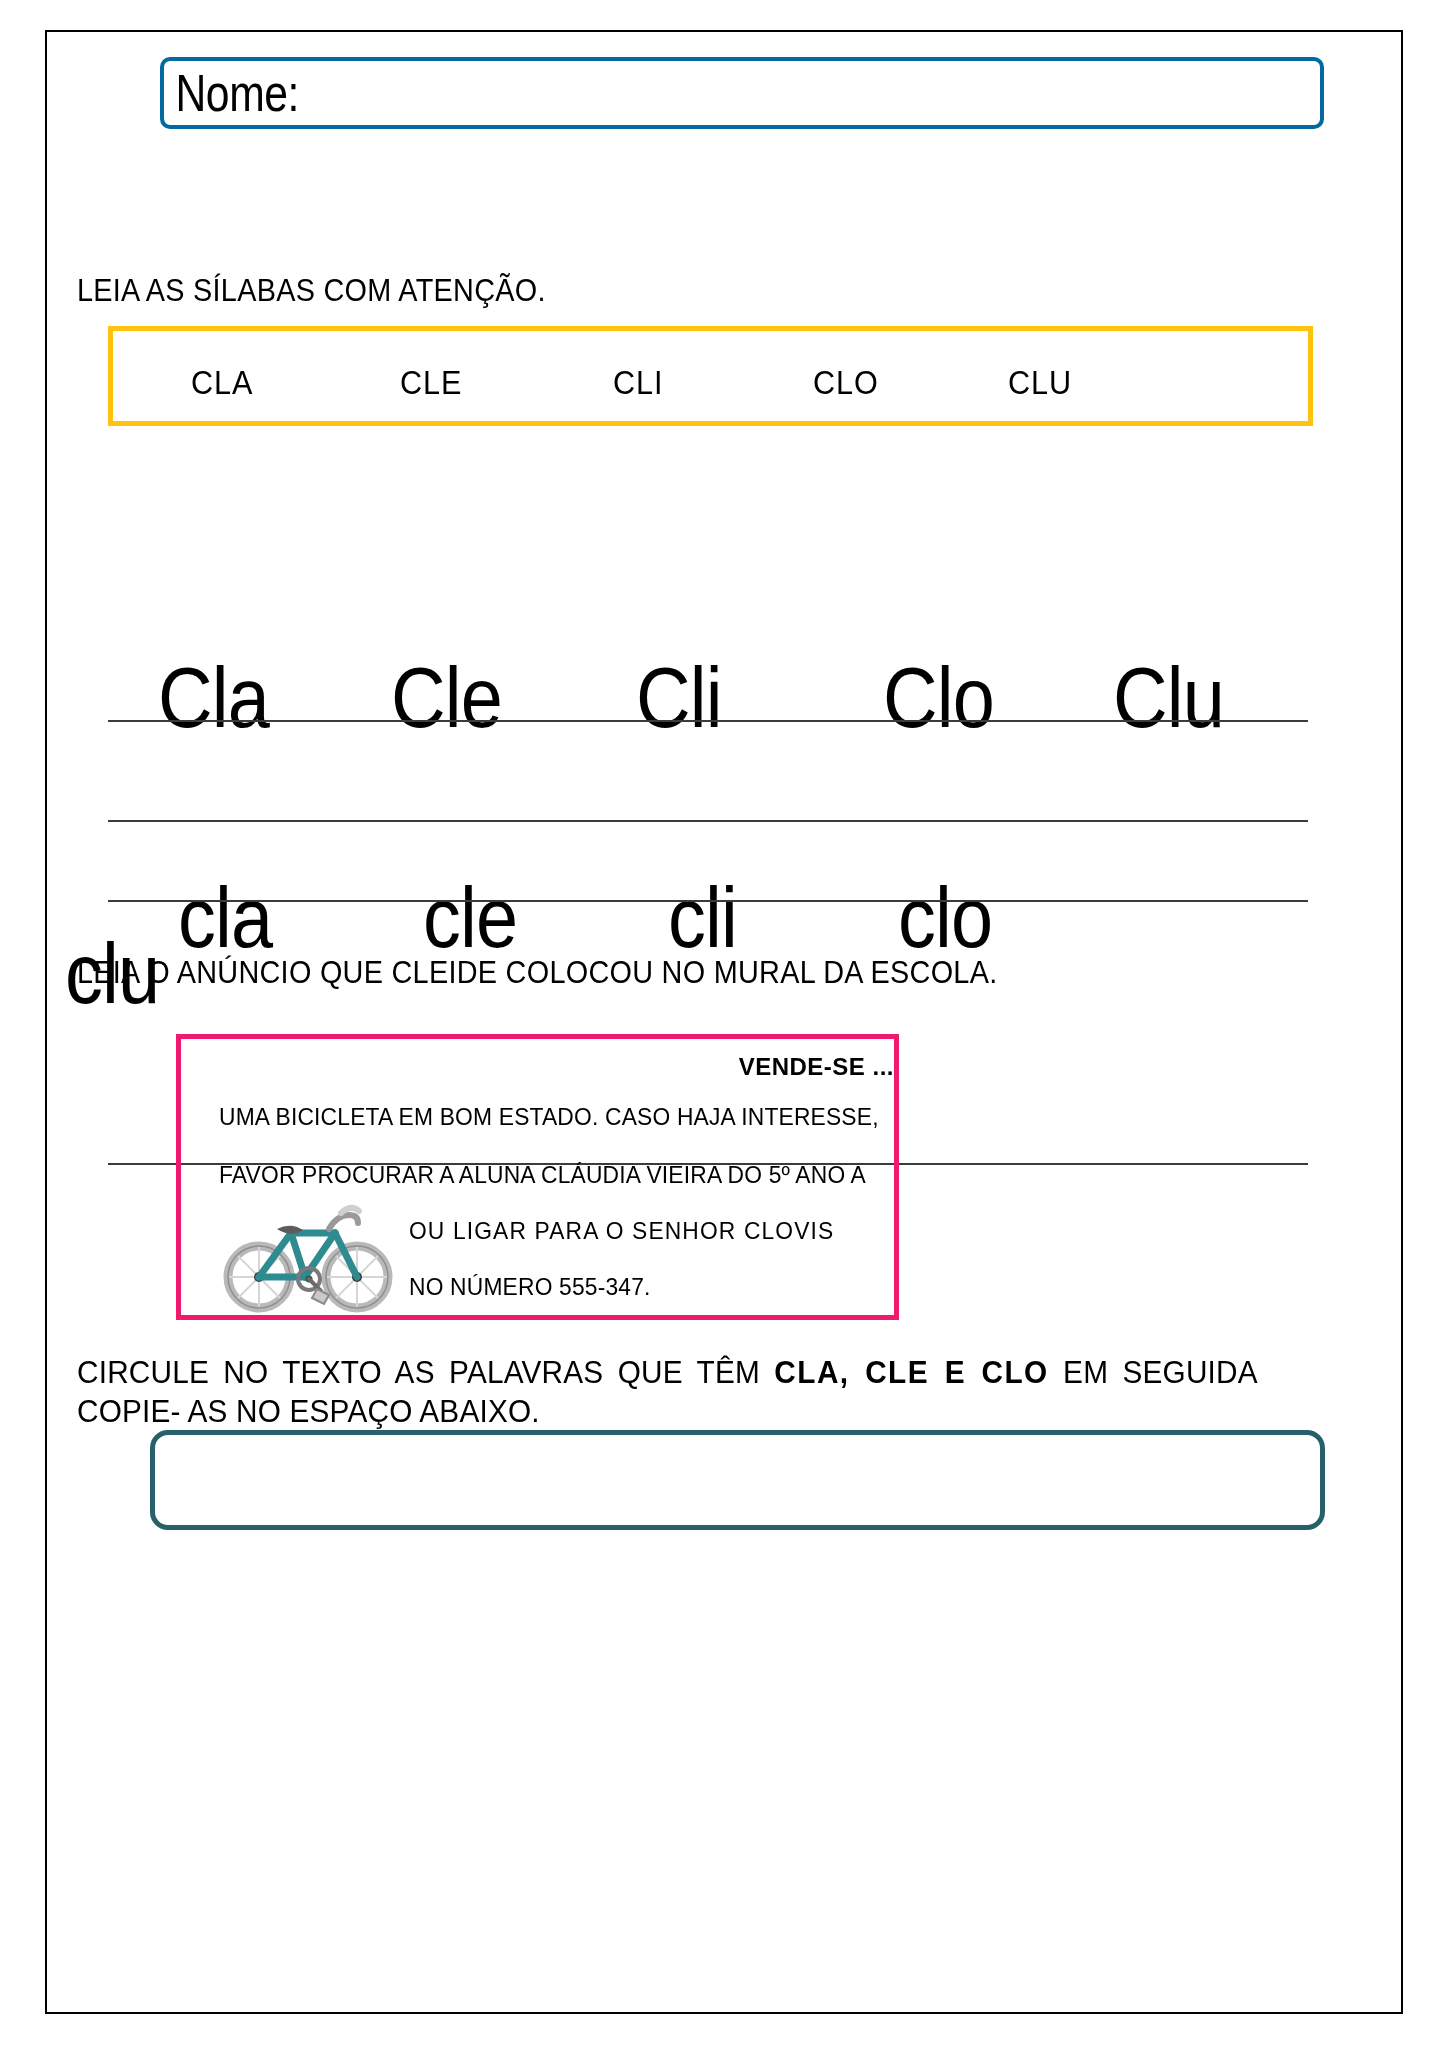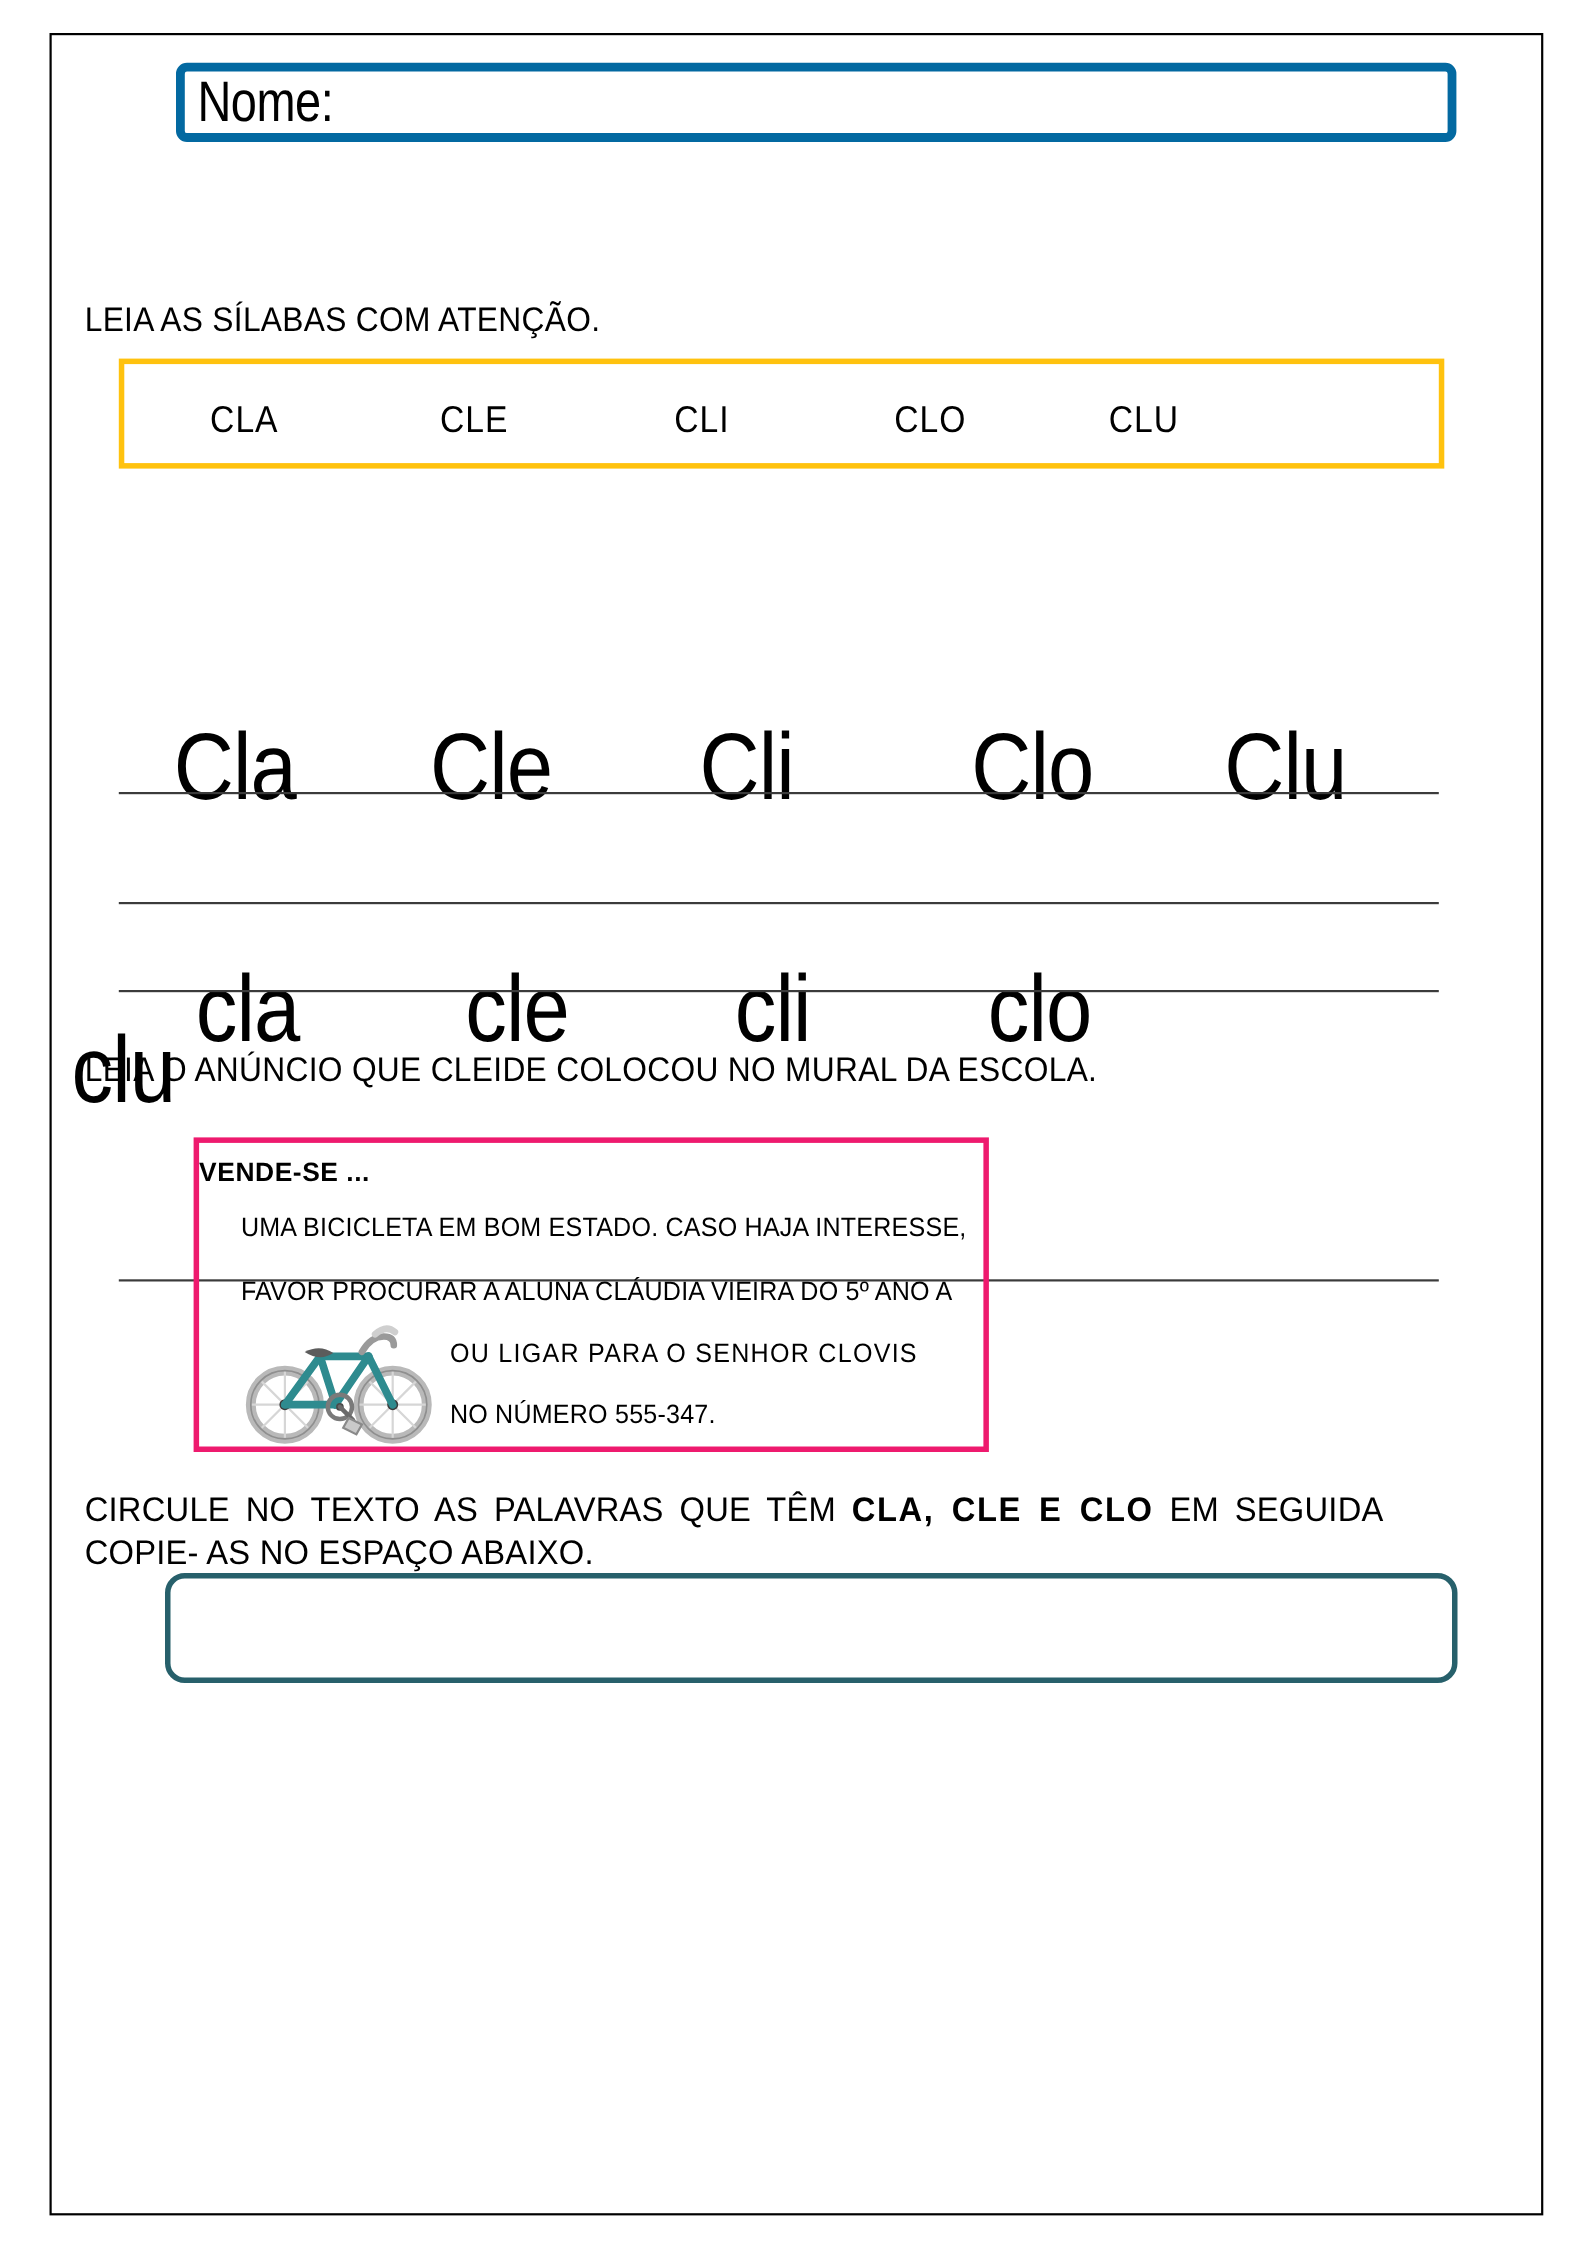--- a/index.html
+++ b/index.html
@@ -43,21 +43,21 @@
     padding: 0;
   }
 
   
   .name-box {
     position: absolute;
     left: 115px;
     top: 27px;
     width: 1164px;
     height: 72px;
-    border: 8px solid #0369a1;
+    border: 4px solid #0369a1;
     border-radius: 10px;
     box-sizing: border-box;
     display: flex;
     align-items: center;
   }
   .name-label {
     font-family: "Liberation Sans Narrow", "Liberation Sans", sans-serif;
     font-size: 52px;
     line-height: 1;
     padding-left: 14px;
@@ -223,24 +223,24 @@
     position: absolute;
     left: 131px;
     top: 1004px;
     width: 723px;
     height: 286px;
     border: 5px solid #EE1A6E;
     box-sizing: border-box;
   }
   .ad-title {
     position: absolute;
-    left: 0;
+    left: 14px;
     right: 0;
     top: 14px;
-    text-align: left;
+    text-align: right;
     font-family: "Liberation Sans Narrow", "Liberation Sans", sans-serif;
     font-size: 24px;
     font-weight: bold;
     letter-spacing: 0.5px;
   }
   .ad-line {
     position: absolute;
     font-family: "Liberation Sans Narrow", "Liberation Sans", sans-serif;
     font-size: 24px;
     letter-spacing: 0.2px;

